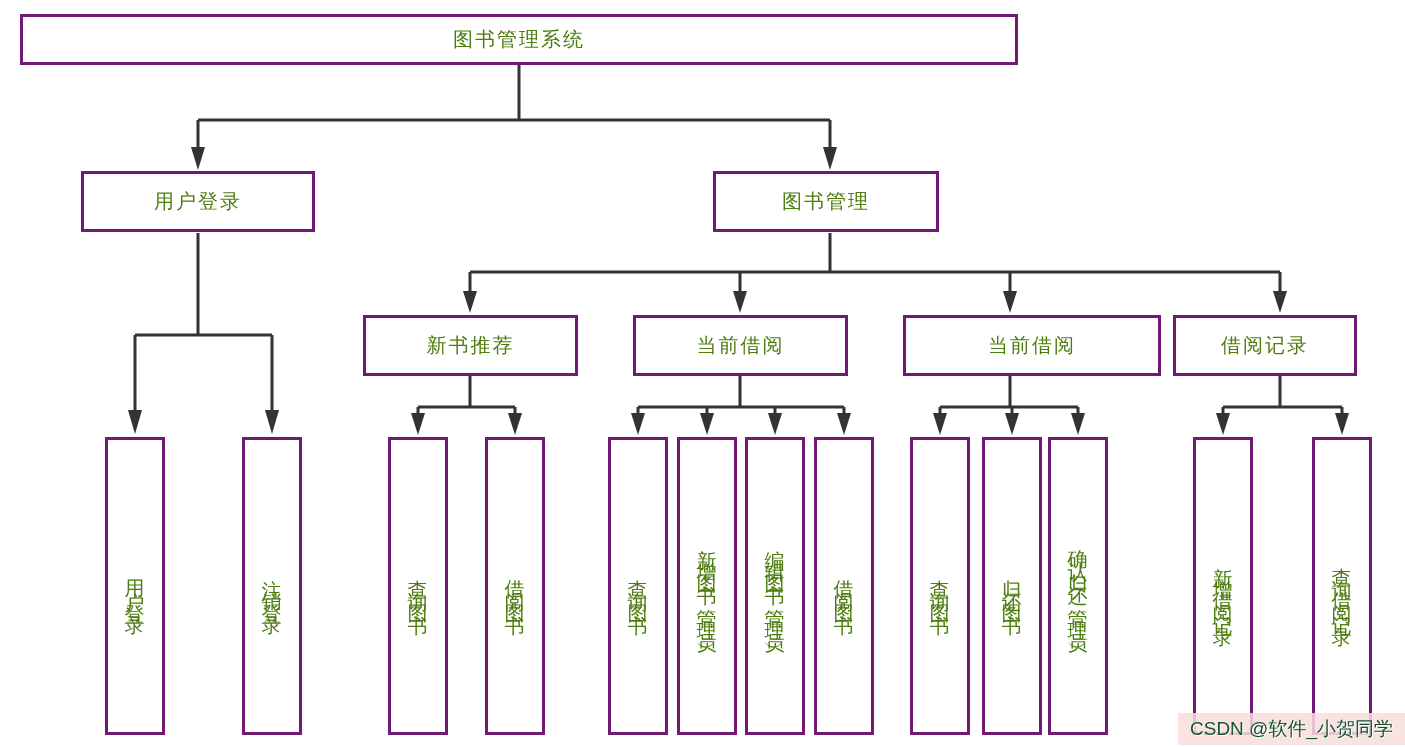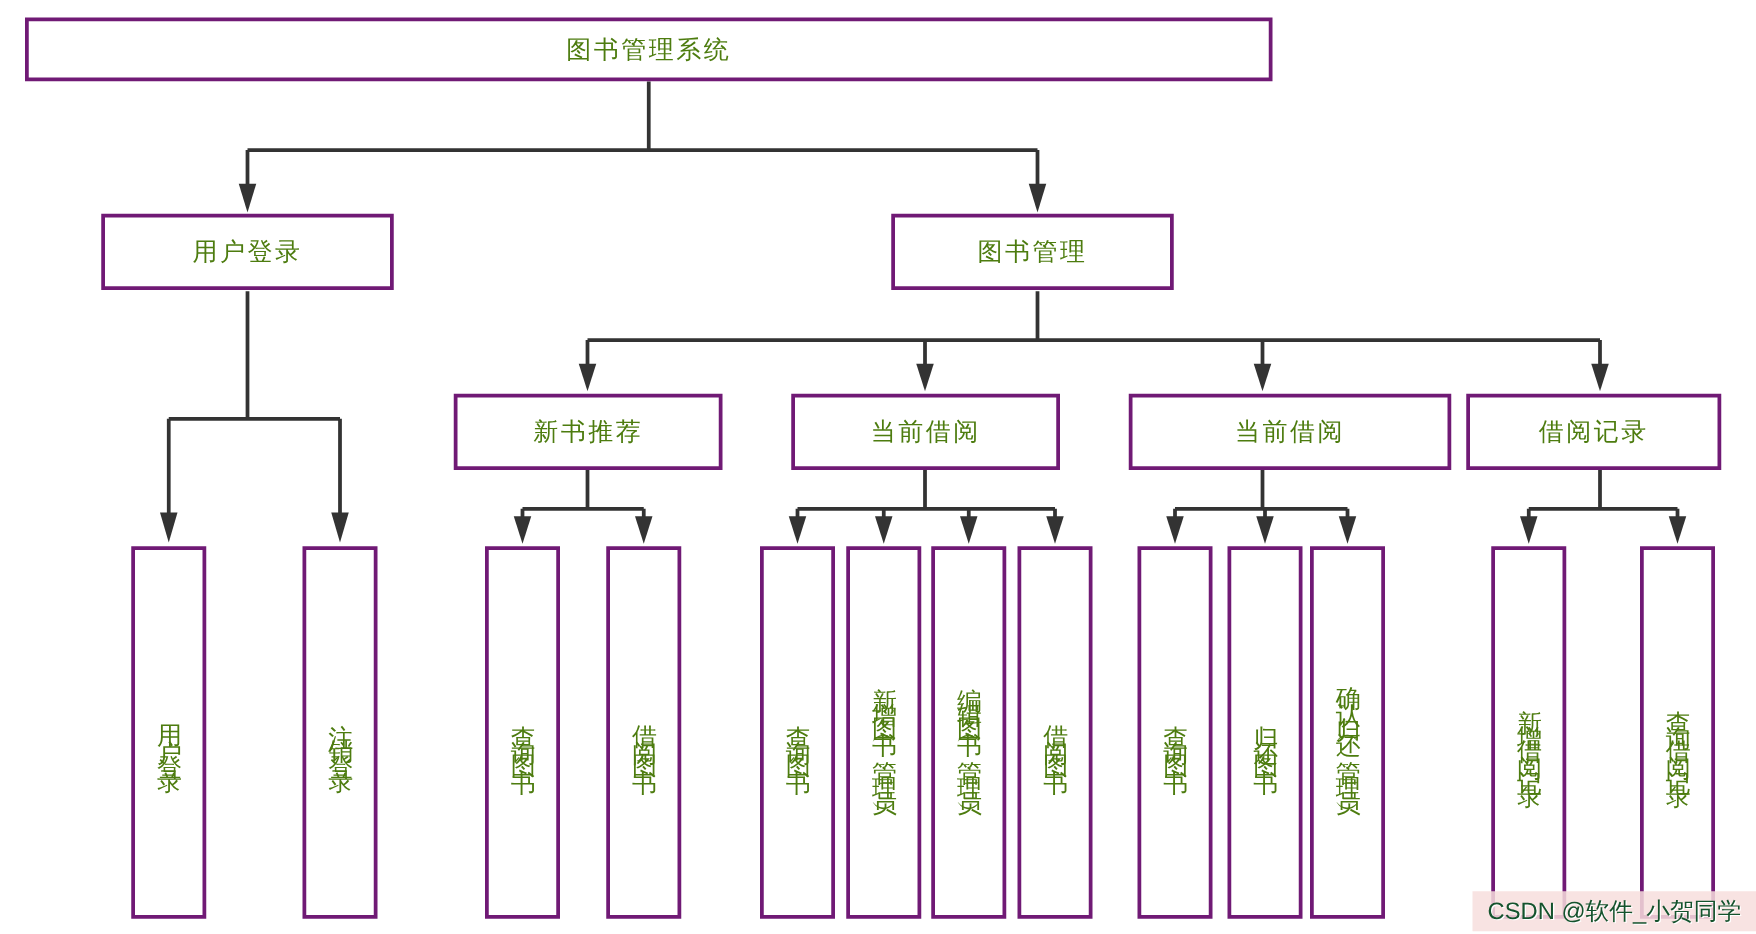--- a/index.html
+++ b/index.html
@@ -94,21 +94,21 @@
   </svg>
 
   <div class="box root">图书管理系统</div>
 
   <div class="box hbox" style="left:81px;top:171px;width:234px;">用户登录</div>
   <div class="box hbox" style="left:713px;top:171px;width:226px;">图书管理</div>
 
   <div class="box hbox" style="left:363px;top:315px;width:215px;">新书推荐</div>
   <div class="box hbox" style="left:633px;top:315px;width:215px;">当前借阅</div>
   <div class="box hbox" style="left:903px;top:315px;width:258px;">当前借阅</div>
-  <div class="box hbox" style="left:1173px;top:315px;width:204px;">借阅记录</div>
+  <div class="box hbox" style="left:1173px;top:315px;width:184px;">借阅记录</div>
 
   <div class="box vbox" style="left:105px;">用户登录</div>
   <div class="box vbox" style="left:242px;">注销登录</div>
 
   <div class="box vbox" style="left:388px;">查询图书</div>
   <div class="box vbox" style="left:485px;">借阅图书</div>
 
   <div class="box vbox" style="left:608px;">查询图书</div>
   <div class="box vbox" style="left:677px;">新增图书（管理员）</div>
   <div class="box vbox" style="left:745px;">编辑图书（管理员）</div>

